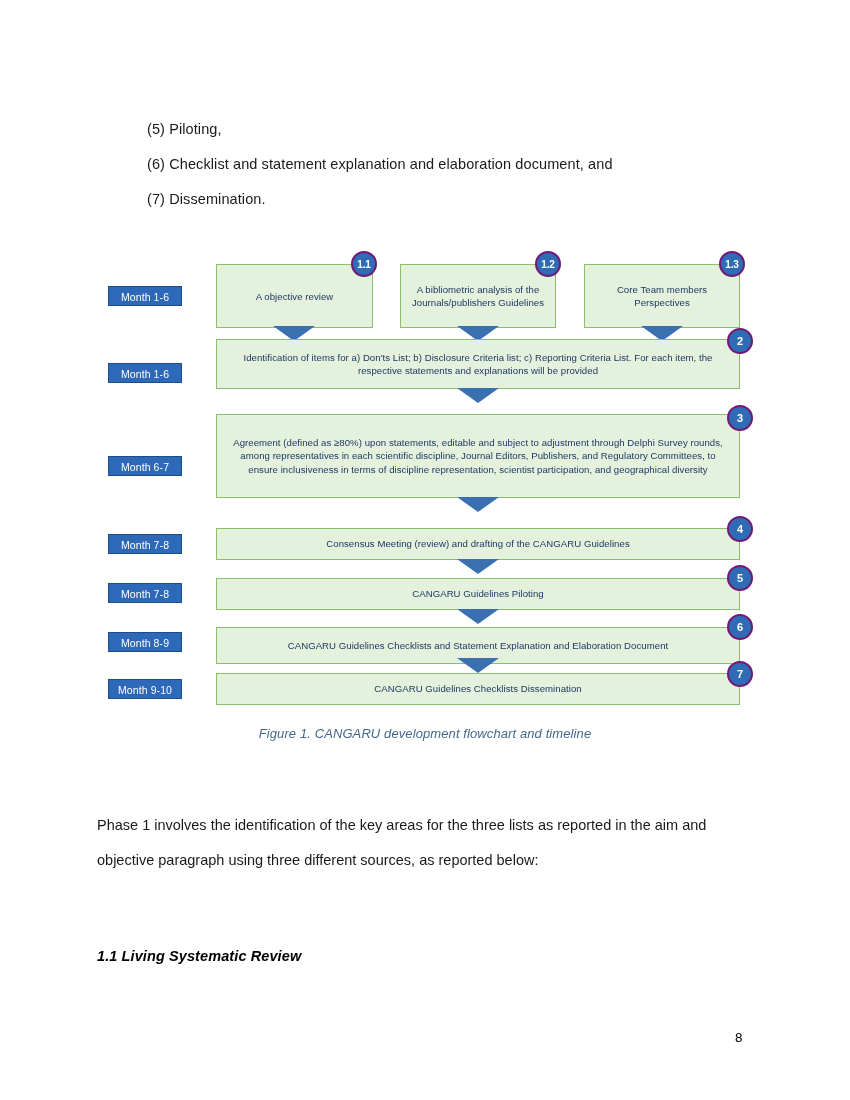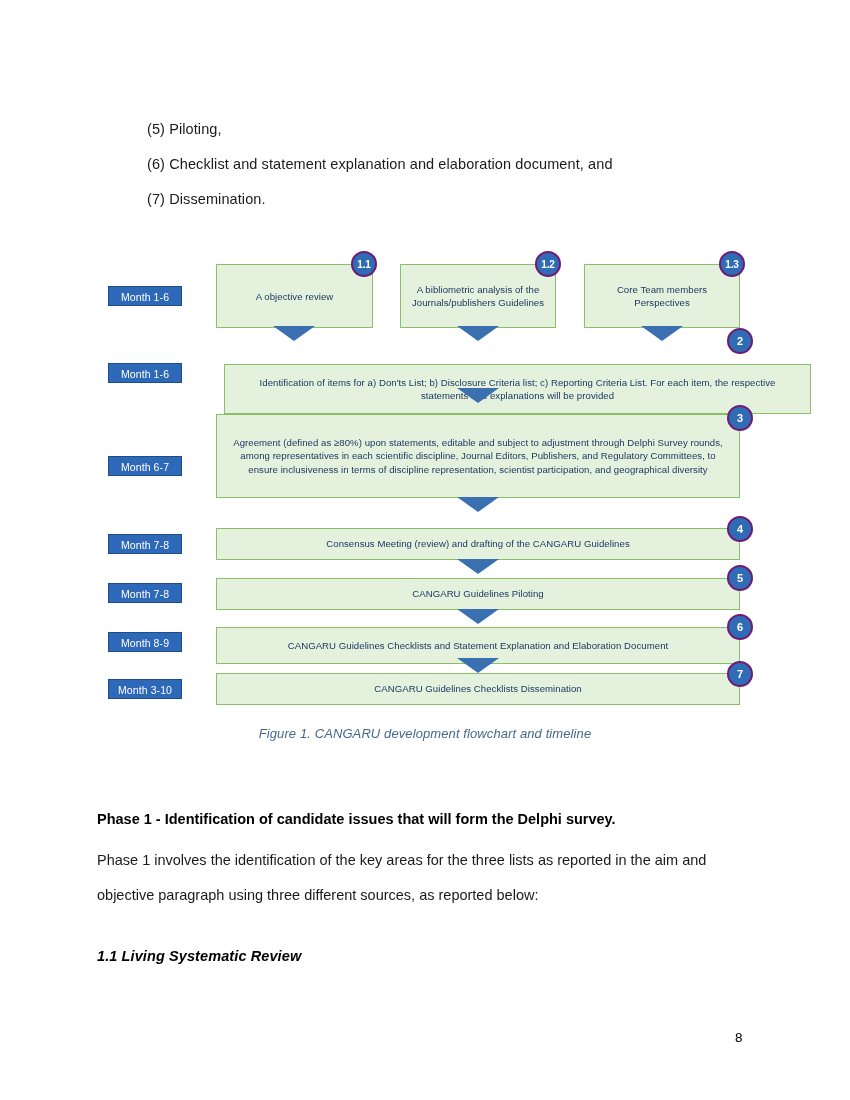--- a/index.html
+++ b/index.html
@@ -174,42 +174,42 @@
   </div>
 
   <div class="figure">
 
     <div class="month-chip" style="top:38px">Month 1-6</div>
     <div class="month-chip" style="top:115px">Month 1-6</div>
     <div class="month-chip" style="top:208px">Month 6-7</div>
     <div class="month-chip" style="top:286px">Month 7-8</div>
     <div class="month-chip" style="top:335px">Month 7-8</div>
     <div class="month-chip" style="top:384px">Month 8-9</div>
-    <div class="month-chip" style="top:431px">Month 3-10</div>
+    <div class="month-chip" style="top:431px">Month 9-10</div>
 
     <div class="fbox" style="left:216px; top:16px; width:157px; height:64px;">
       <span class="txt">A objective review</span>
     </div>
     <div class="badge small" style="left:351px; top:3px;">1.1</div>
 
     <div class="fbox" style="left:400px; top:16px; width:156px; height:64px;">
       <span class="txt">A bibliometric analysis of the Journals/publishers Guidelines</span>
     </div>
     <div class="badge small" style="left:535px; top:3px;">1.2</div>
 
     <div class="fbox" style="left:584px; top:16px; width:156px; height:64px;">
       <span class="txt">Core Team members Perspectives</span>
     </div>
     <div class="badge small" style="left:719px; top:3px;">1.3</div>
 
     <div class="arrow" style="left:273px; top:78px;"></div>
     <div class="arrow" style="left:457px; top:78px;"></div>
     <div class="arrow" style="left:641px; top:78px;"></div>
 
-    <div class="fbox wide" style="left:224px; top:91px; width:587px; height:50px;margin-top:25px;">
+    <div class="fbox wide" style="left:216px; top:91px; width:524px; height:50px;">
       <span class="txt">Identification of items for a) Don'ts List; b) Disclosure Criteria list; c) Reporting Criteria List. For each item, the respective statements and explanations will be provided</span>
     </div>
     <div class="badge" style="left:727px; top:80px;">2</div>
 
     <div class="arrow" style="left:457px; top:140px;"></div>
 
     <div class="fbox wide" style="left:216px; top:166px; width:524px; height:84px;">
       <span class="txt">Agreement (defined as ≥80%) upon statements, editable and subject to adjustment through Delphi Survey rounds, among  representatives in each scientific discipline, Journal Editors, Publishers, and Regulatory Committees, to ensure inclusiveness in terms of discipline representation, scientist participation, and geographical diversity</span>
     </div>
     <div class="badge" style="left:727px; top:157px;">3</div>
@@ -240,21 +240,20 @@
     <div class="fbox wide" style="left:216px; top:425px; width:524px; height:32px;">
       <span class="txt">CANGARU Guidelines Checklists Dissemination</span>
     </div>
     <div class="badge" style="left:727px; top:413px;">7</div>
 
   </div>
 
   <div class="fig-caption">Figure 1. CANGARU development flowchart and timeline</div>
 
   <div class="body-text">
-    <div class="head">Phase 1 - Identification of candidate issues that will form the Delphi survey.</div>
     <div class="para">Phase 1 involves the identification of the key areas for the three lists as reported in the aim and</div>
     <div class="para">objective paragraph using three different sources, as reported below:</div>
   </div>
 
   <div class="subhead">1.1 Living Systematic Review</div>
 
   <div class="page-number">8</div>
 
 </div>
 

